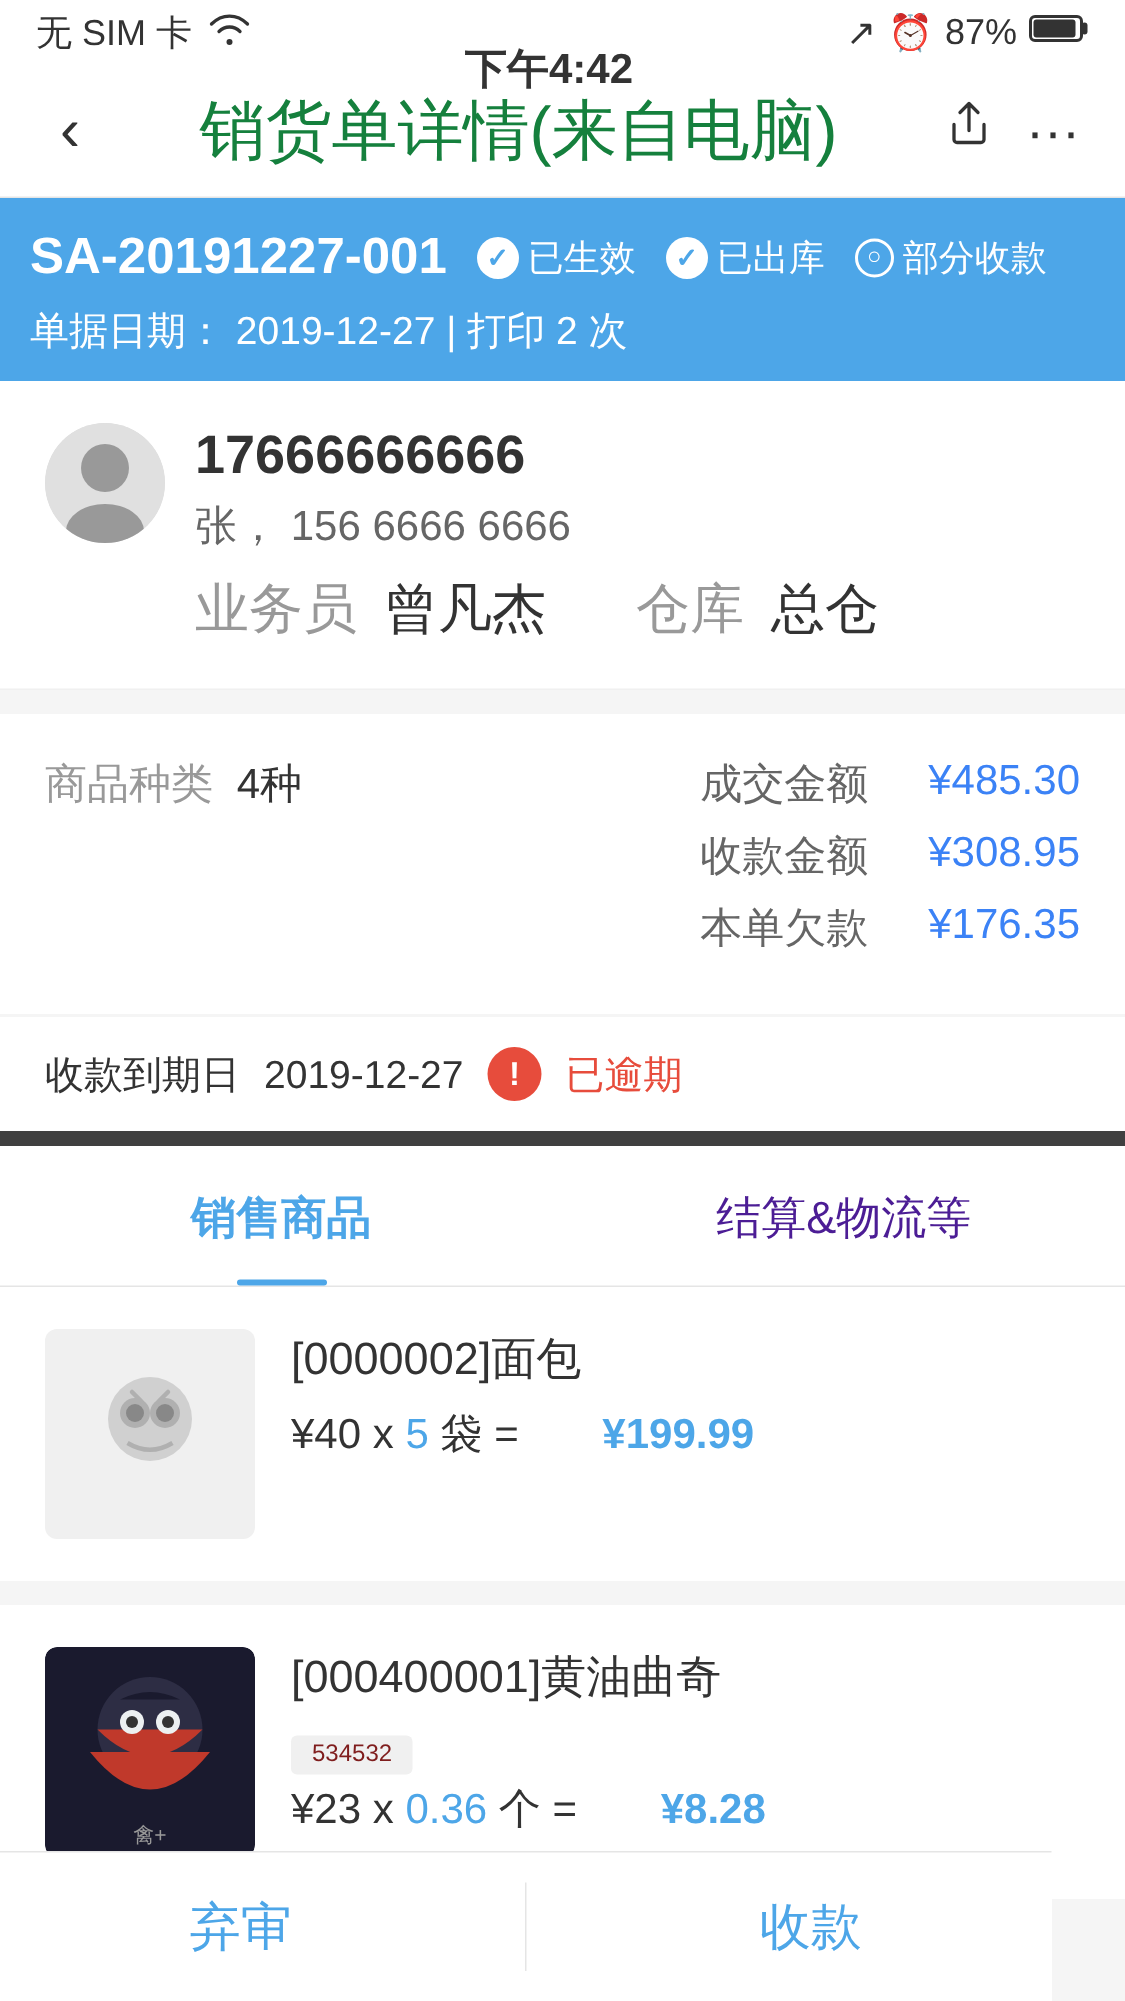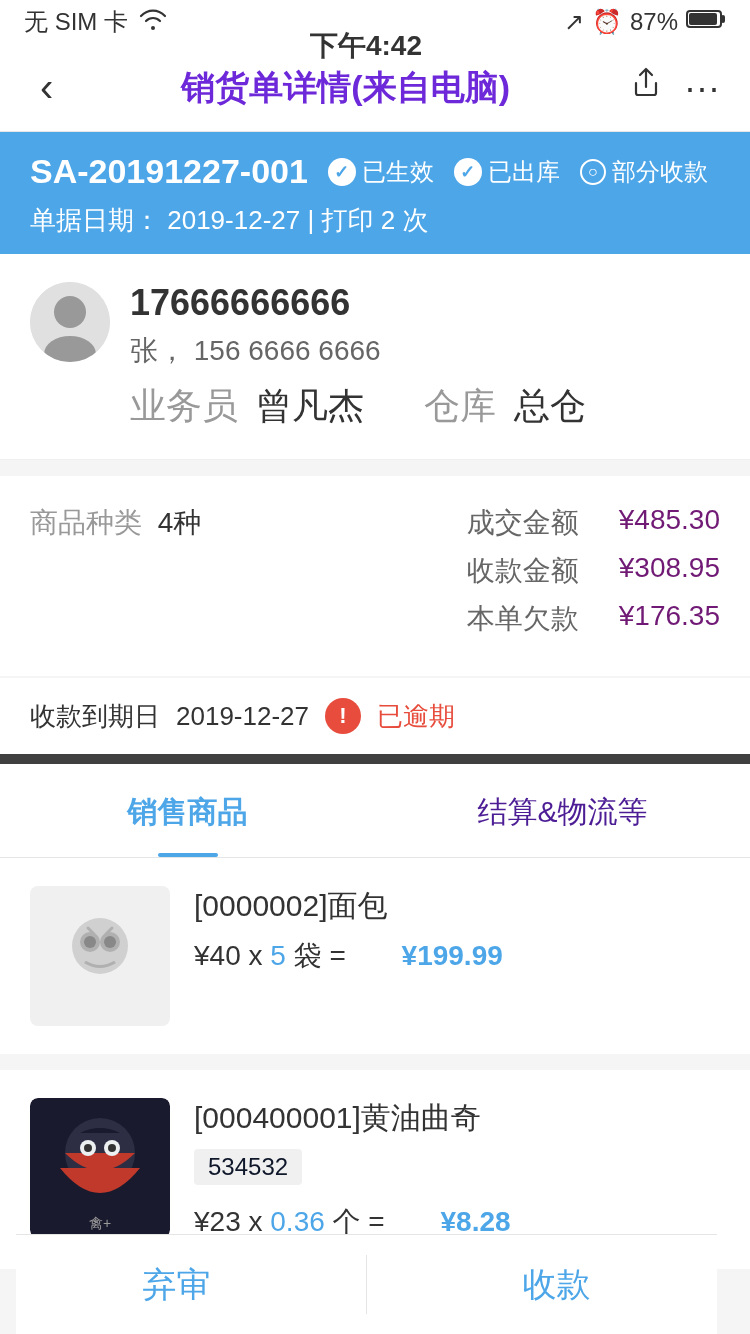--- a/index.html
+++ b/index.html
@@ -38,39 +38,39 @@
       padding: 0 30px;
       border-bottom: 1px solid #e5e5e5;
     }
     .nav-back {
       font-size: 40px;
       color: #333;
       cursor: pointer;
       padding: 10px;
     }
     .nav-title {
-      font-size: 34px;
-      font-weight: 700;
-      color: #6d28d9;
+      font-size: 44px;
+      font-weight: 400;
+      color: #15803d;
     }
     .nav-actions {
       display: flex;
       align-items: center;
       gap: 20px;
     }
     .nav-icon {
       font-size: 36px;
       color: #333;
       cursor: pointer;
     }
 
     
     .header-banner {
       background: #4da6e8;
-      padding: 20px 30px 16px;
+      padding: 20px 20px 16px;
     }
     .banner-row1 {
       display: flex;
       align-items: center;
       gap: 20px;
       margin-bottom: 12px;
     }
     .order-id {
       font-size: 34px;
       font-weight: 700;
@@ -164,21 +164,21 @@
     .summary-label { color: #999; margin-right: 8px; }
     .summary-value { font-size: 28px; font-weight: 500; }
     .summary-right { text-align: right; }
     .summary-row {
       display: flex;
       gap: 40px;
       margin-bottom: 10px;
       font-size: 28px;
     }
     .summary-row-label { color: #666; }
-    .amount-blue { color: #701a75; font-weight: 500; }
+    .amount-blue { color: #3b82f6; font-weight: 500; }
 
     
     .due-section {
       background: #fff;
       padding: 20px 30px;
       margin-top: 2px;
       display: flex;
       align-items: center;
       gap: 16px;
       font-size: 26px;
@@ -256,38 +256,38 @@
     .product-info { flex: 1; }
     .product-name {
       font-size: 30px;
       color: #333;
       font-weight: 500;
       margin-bottom: 10px;
     }
     .product-sku {
       display: inline-block;
       background: #f0f0f0;
-      color: #0f172a;
-      font-size: 24px;
+      color: #7f1d1d;
+      font-size: 16px;
       padding: 4px 14px;
       border-radius: 4px;
-      margin-bottom: 18px;
+      margin-bottom: 4px;
     }
     .product-price {
       font-size: 28px;
       color: #333;
     }
     .price-highlight { color: #4da6e8; }
     .price-total { color: #4da6e8; font-weight: 600; margin-left: 48px; }
 
     
     .bottom-bar {
       position: fixed;
       bottom: 0;
-      left: 16px;
+      left: 0;
       width: 701px;
       height: 100px;
       background: #fff;
       border-top: 1px solid #e5e5e5;
       display: flex;
       gap: 29px;
     }
     .bottom-btn {
       flex: 1;
       display: flex;

